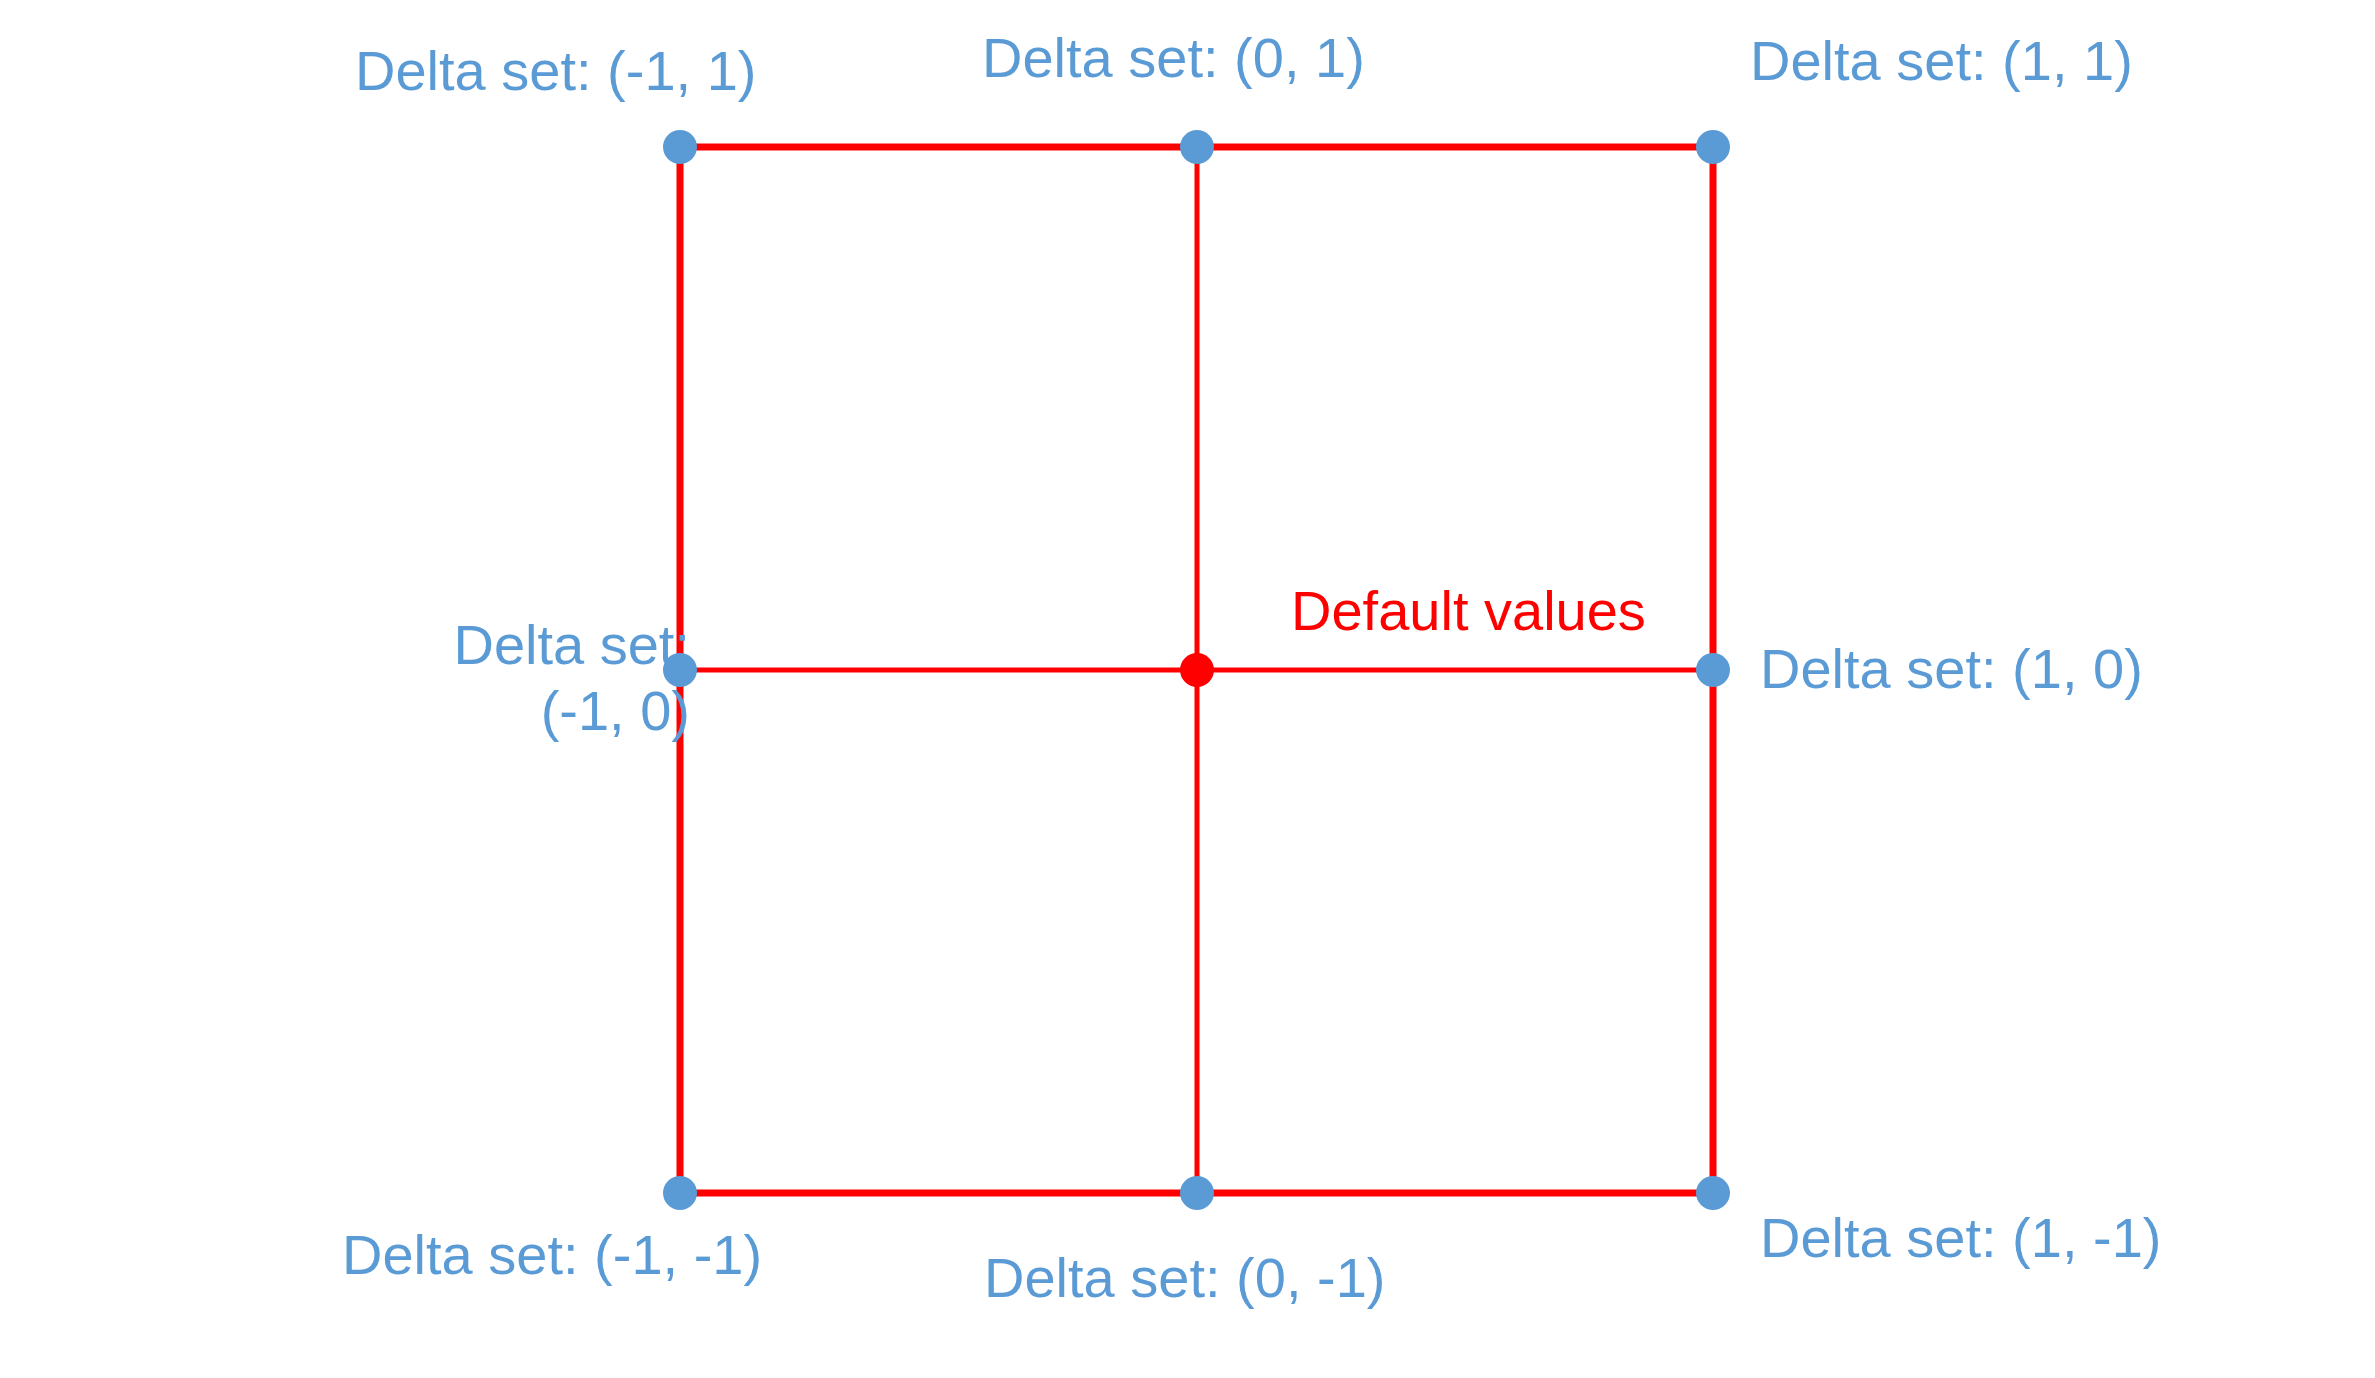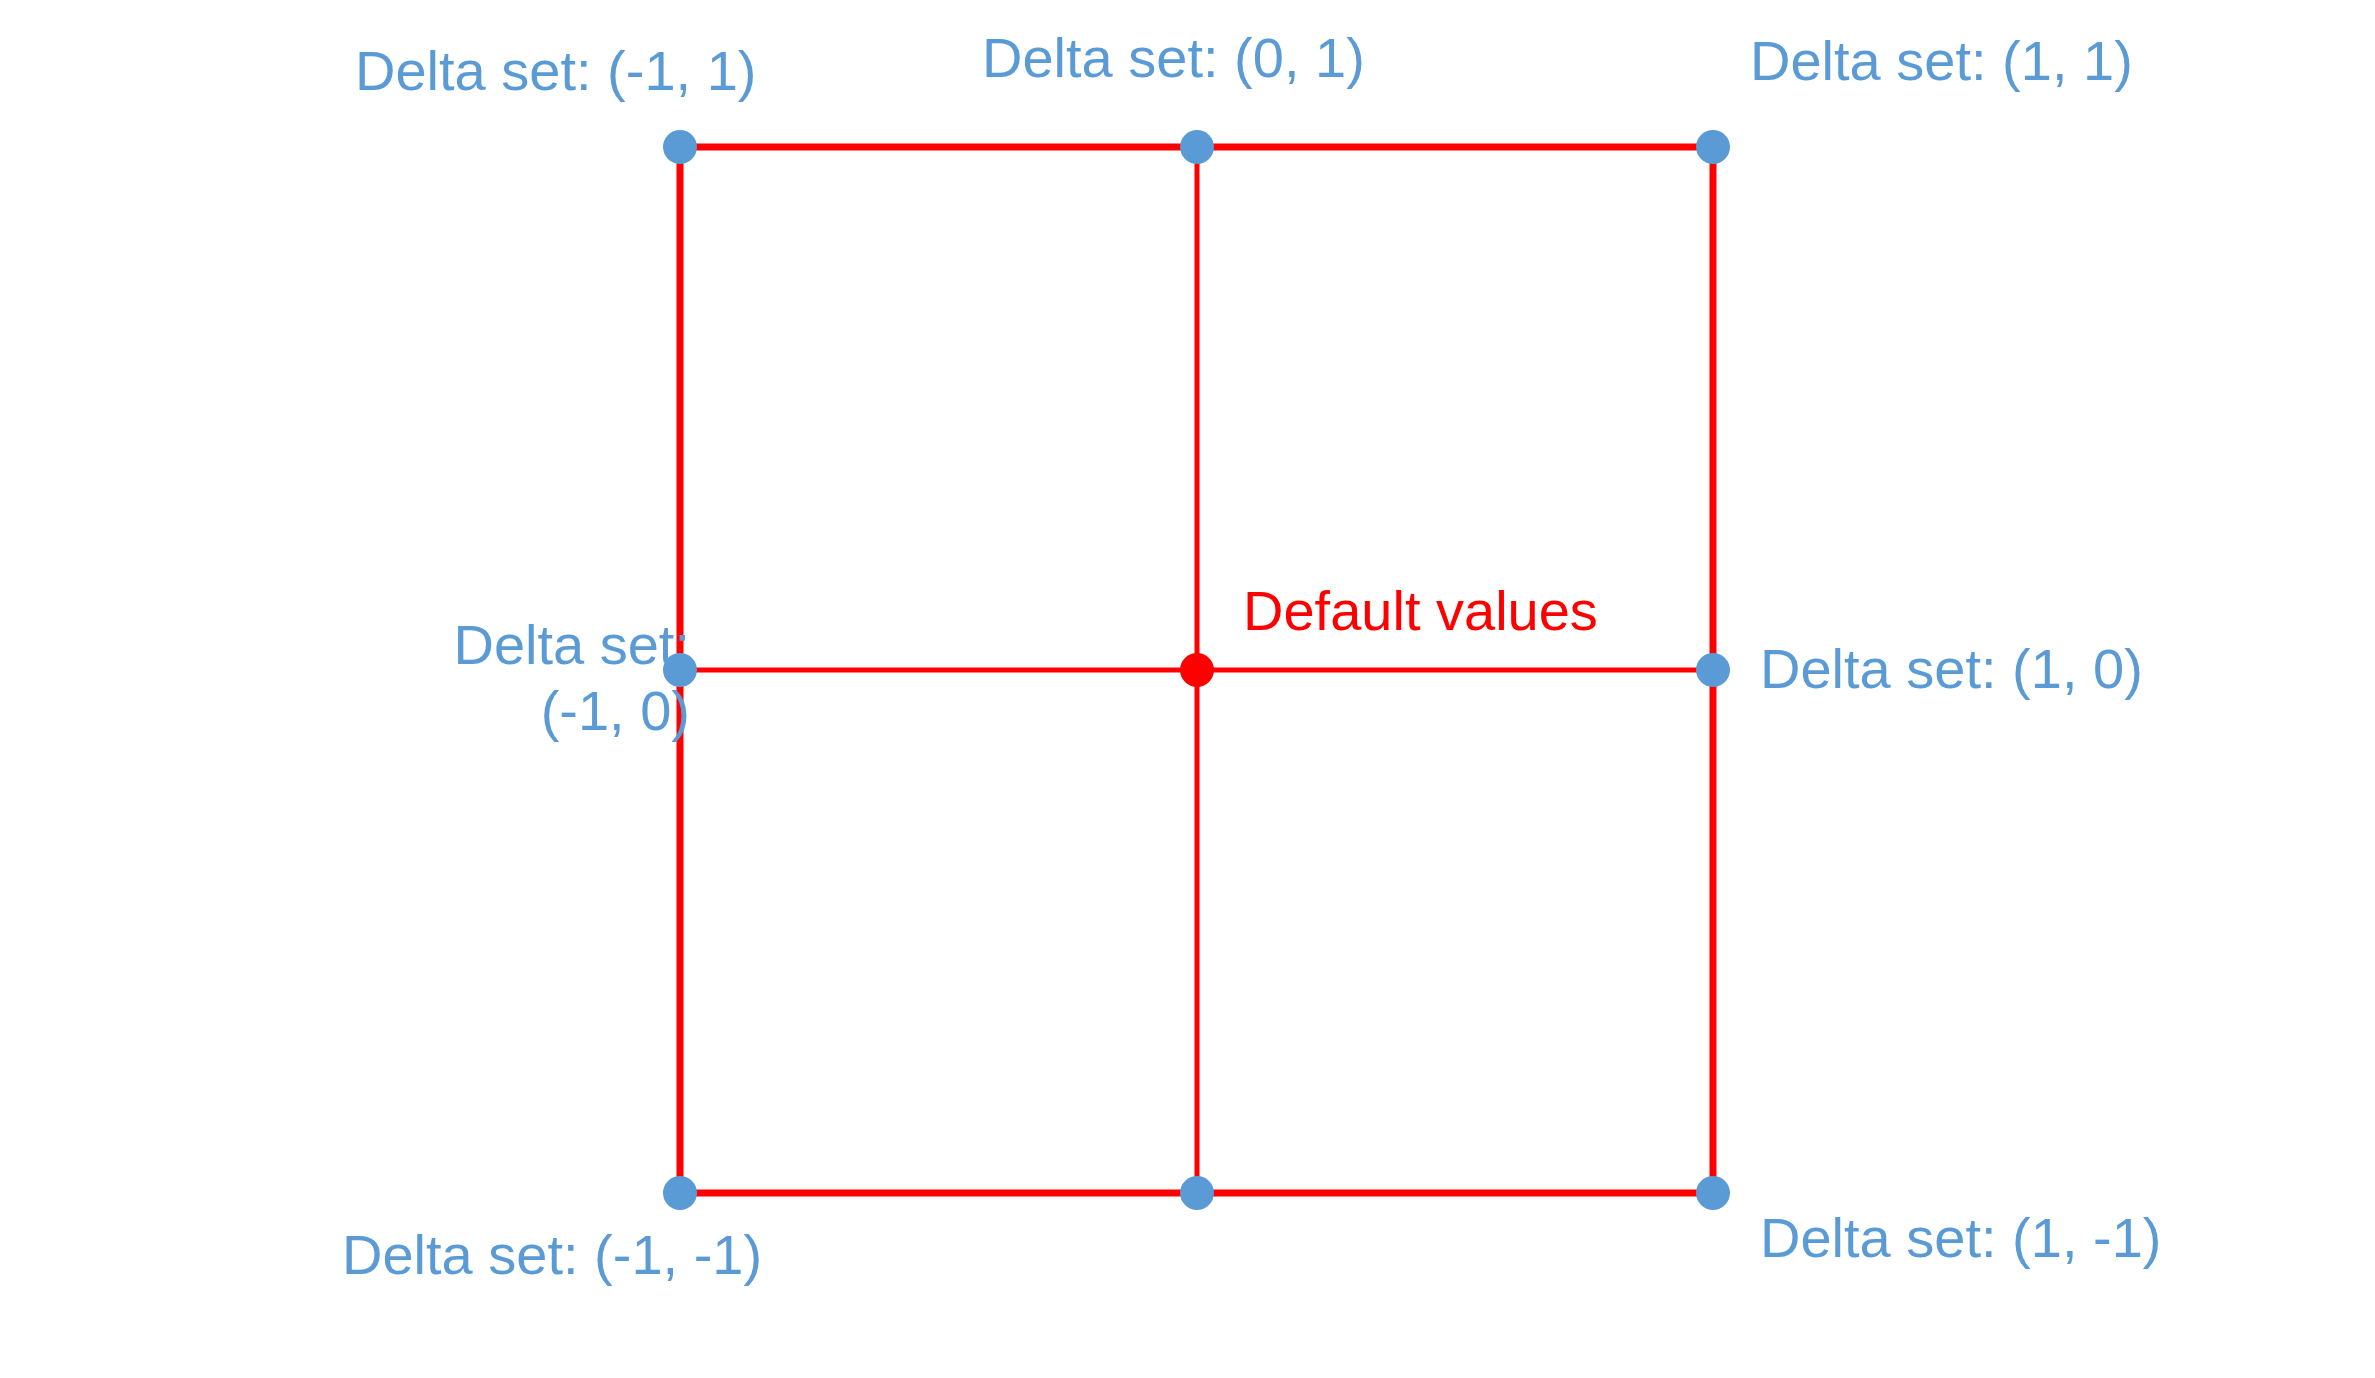--- a/index.html
+++ b/index.html
@@ -29,20 +29,21 @@
     position: absolute;
     font-family: "Liberation Sans", sans-serif;
     font-size: 56px;
     line-height: 1.18;
     color: #5b9bd5;
     white-space: pre;
     letter-spacing: 0px;
   }
   .label.center-label {
     color: #ff0000;
+    margin-left: 48px;
   }
   .label.two-line {
     white-space: normal;
     text-align: right;
     width: 330px;
   }
   
   #lbl-tl   { left: 355px;  top: 38px; }
   #lbl-tm   { left: 982px;  top: 25px; }
   #lbl-tr   { left: 1750px; top: 28px; }
@@ -89,16 +90,17 @@
     <div>Delta set:</div>
     <div>(-1, 0)</div>
   </div>
 
   <div class="label center-label" id="lbl-mc">Default values</div>
 
   <div class="label" id="lbl-mr">Delta set: (1, 0)</div>
 
   <div class="label" id="lbl-bl">Delta set: (-1, -1)</div>
 
+  <div class="label" id="lbl-bm">Delta set: (0, -1)</div>
 
   <div class="label" id="lbl-br">Delta set: (1, -1)</div>
 
 </div>
 
 </body></html>

